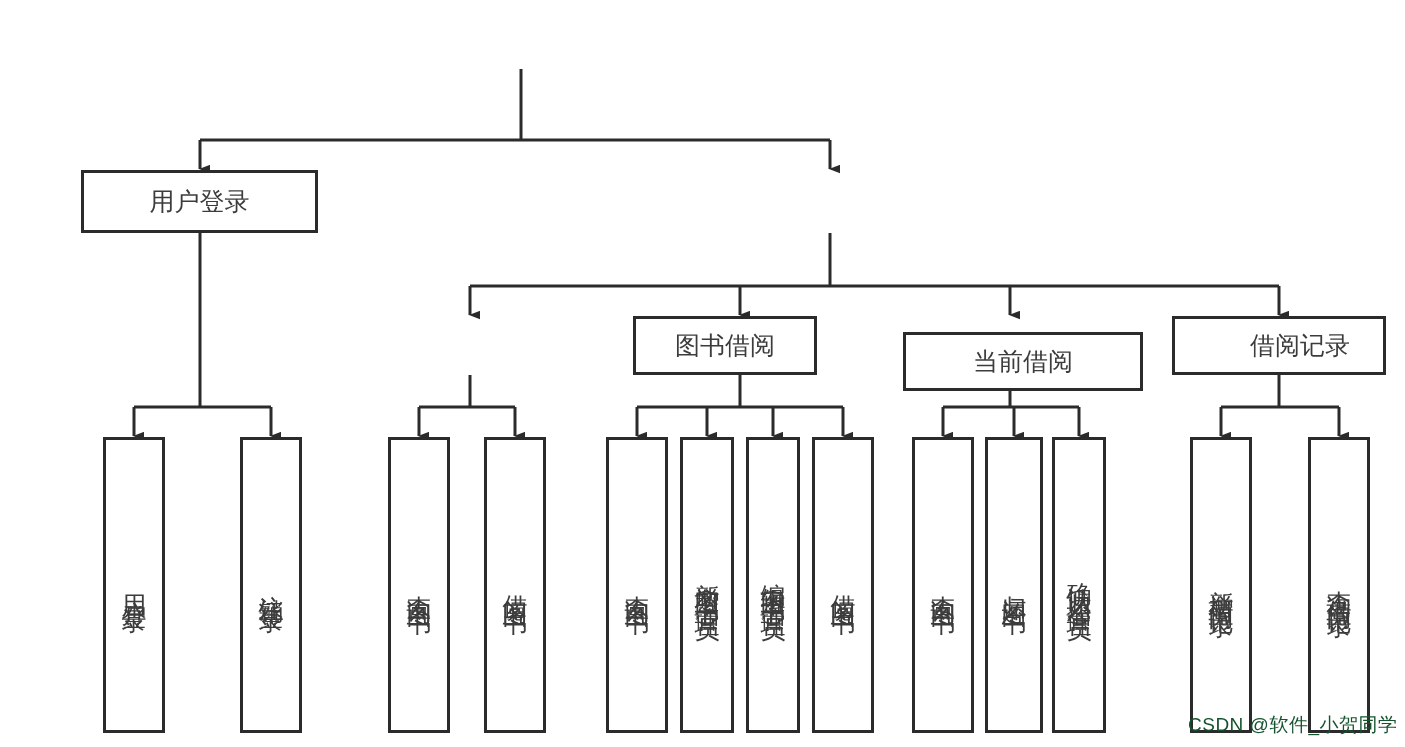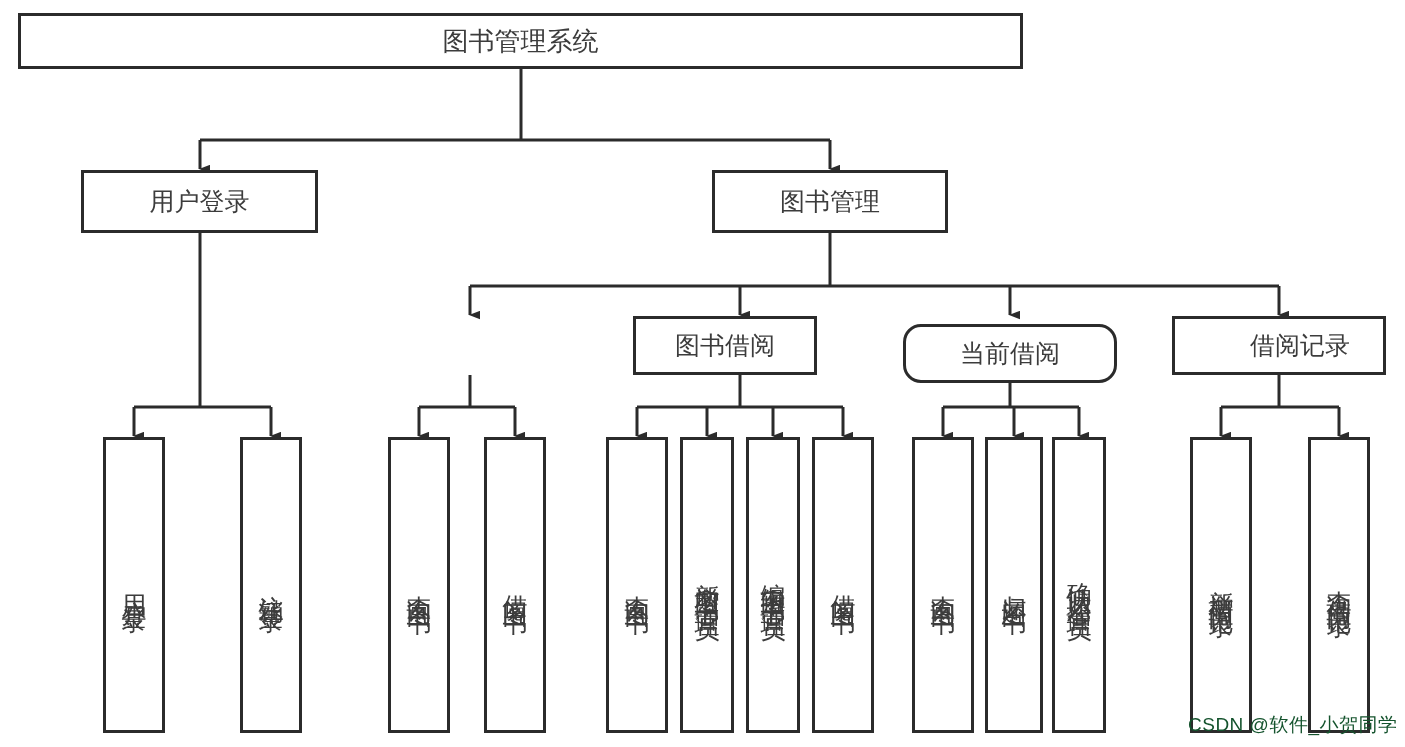--- a/index.html
+++ b/index.html
@@ -116,38 +116,32 @@
         <path d="M 943 407 L 943 436" marker-end="url(#arrowhead)"></path>
         <path d="M 1014 407 L 1014 436" marker-end="url(#arrowhead)"></path>
         <path d="M 1079 407 L 1079 436" marker-end="url(#arrowhead)"></path>
         <path d="M 1279 375 L 1279 407"></path>
         <path d="M 1221 407 L 1339 407"></path>
         <path d="M 1221 407 L 1221 436" marker-end="url(#arrowhead)"></path>
         <path d="M 1339 407 L 1339 436" marker-end="url(#arrowhead)"></path>
       </g>
   </svg>
 
-  <div class="node root horiz" style="left: 18px; top: 13px; width: 1005px; height: 56px;">
-    <span class="node-label">图书管理系统</span>
-  </div>
 
   <div class="node horiz" style="left: 81px; top: 170px; width: 237px; height: 63px;">
     <span class="node-label">用户登录</span>
   </div>
 
-  <div class="node horiz" style="left: 712px; top: 170px; width: 236px; height: 63px;">
-    <span class="node-label">图书管理</span>
-  </div>
 
 
   <div class="node horiz" style="left: 633px; top: 316px; width: 184px; height: 59px;">
     <span class="node-label">图书借阅</span>
   </div>
 
-  <div class="node horiz" style="left: 903px; top: 324px; width: 214px; height: 59px; border-radius: 18px;">
+  <div class="node horiz" style="left: 903px; top: 332px; width: 240px; height: 59px;">
     <span class="node-label">当前借阅</span>
   </div>
 
   <div class="node horiz" style="left: 1172px; top: 316px; width: 214px; height: 59px; padding-left: 42px;">
     <span class="node-label">借阅记录</span>
   </div>
 
   <div class="node vert" style="left: 103px; top: 437px; width: 62px; height: 296px;">
     <span class="node-label">用户登录</span>
   </div>

